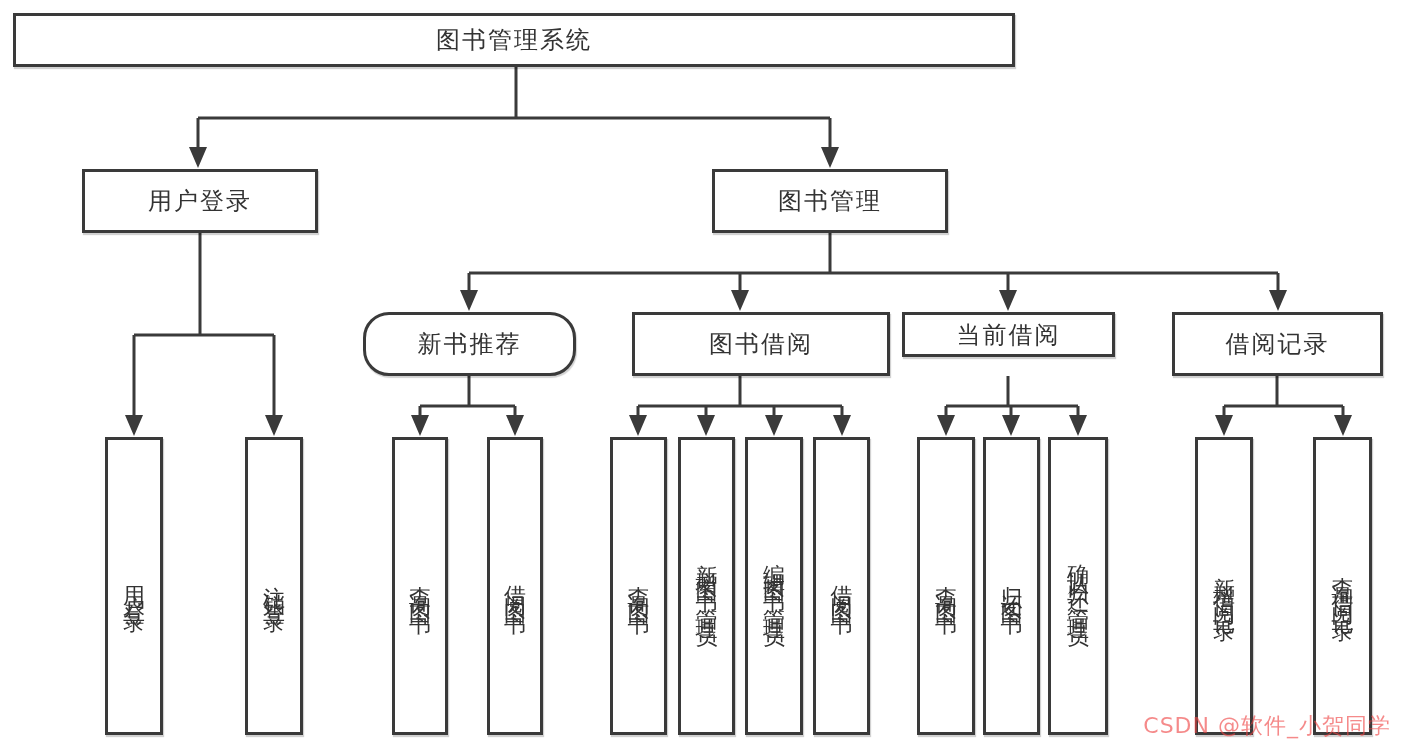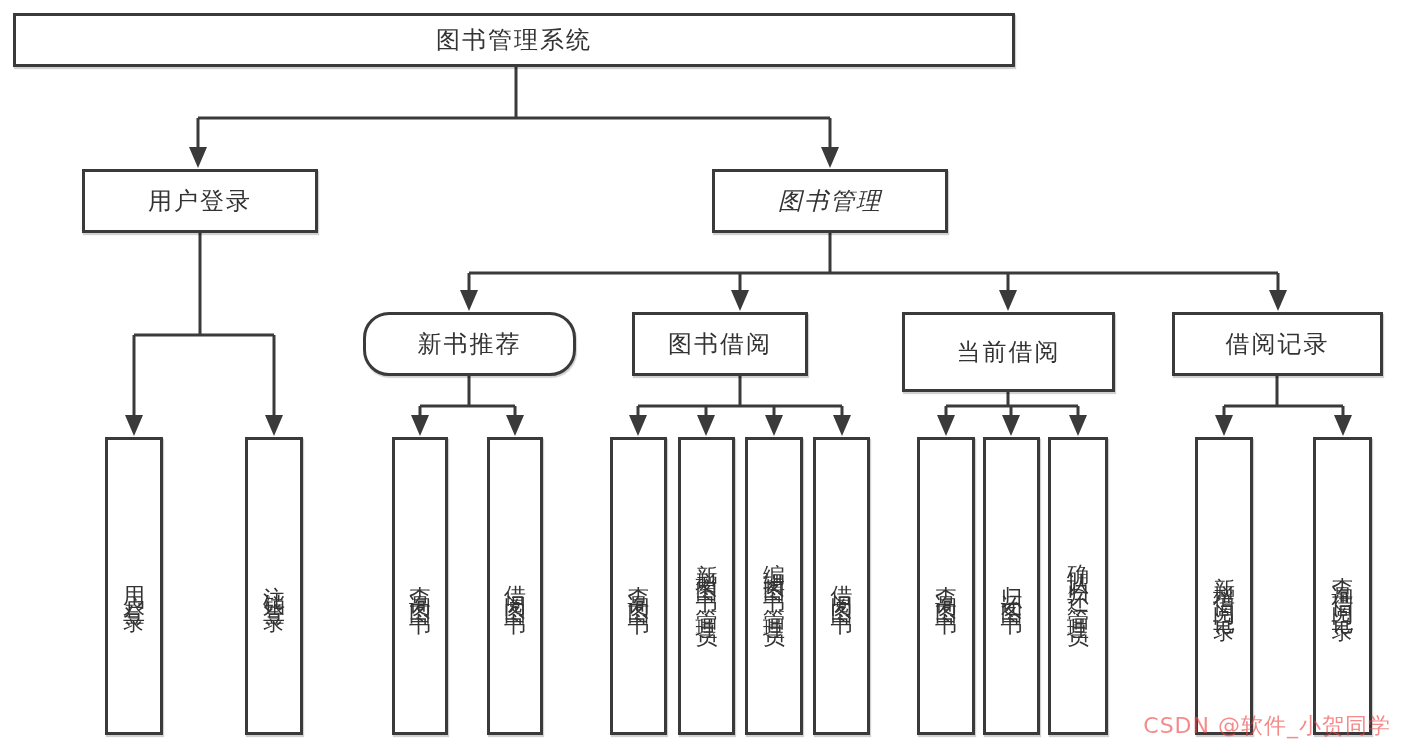--- a/index.html
+++ b/index.html
@@ -80,31 +80,31 @@
              M1334,415 L1352,415 L1343,436 Z"></path>
   </svg>
 
   <div class="node node-h" style="left:13px; top:13px; width:1002px; height:54px;">
     <span>图书管理系统</span>
   </div>
 
   <div class="node node-h" style="left:82px; top:169px; width:236px; height:64px;">
     <span>用户登录</span>
   </div>
-  <div class="node node-h" style="left:712px; top:169px; width:236px; height:64px;font-style:italic;">
+  <div class="node node-h" style="left:712px; top:169px; width:236px; height:64px;">
     <span>图书管理</span>
   </div>
 
   <div class="node node-h" style="left:363px; top:312px; width:213px; height:64px;border-radius:26px;">
     <span>新书推荐</span>
   </div>
-  <div class="node node-h" style="left:632px; top:312px; width:176px; height:64px;">
+  <div class="node node-h" style="left:632px; top:312px; width:258px; height:64px;">
     <span>图书借阅</span>
   </div>
-  <div class="node node-h" style="left:902px; top:312px; width:213px; height:80px;">
+  <div class="node node-h" style="left:902px; top:312px; width:213px; height:45px;">
     <span>当前借阅</span>
   </div>
   <div class="node node-h" style="left:1172px; top:312px; width:211px; height:64px;">
     <span>借阅记录</span>
   </div>
 
   <div class="node node-v" style="left:105px; top:437px; width:58px; height:298px;">
     <span class="vtext">用户登录</span>
   </div>
   <div class="node node-v" style="left:245px; top:437px; width:58px; height:298px;">

